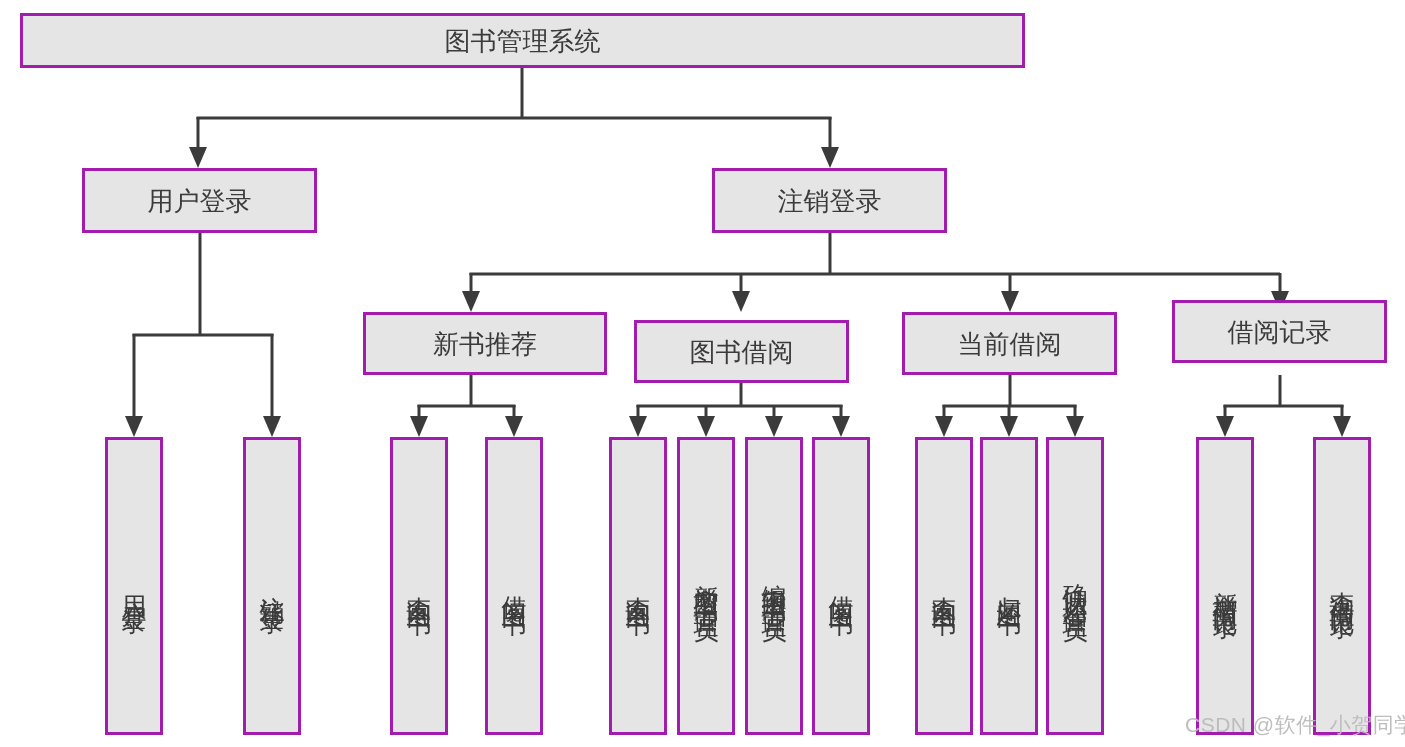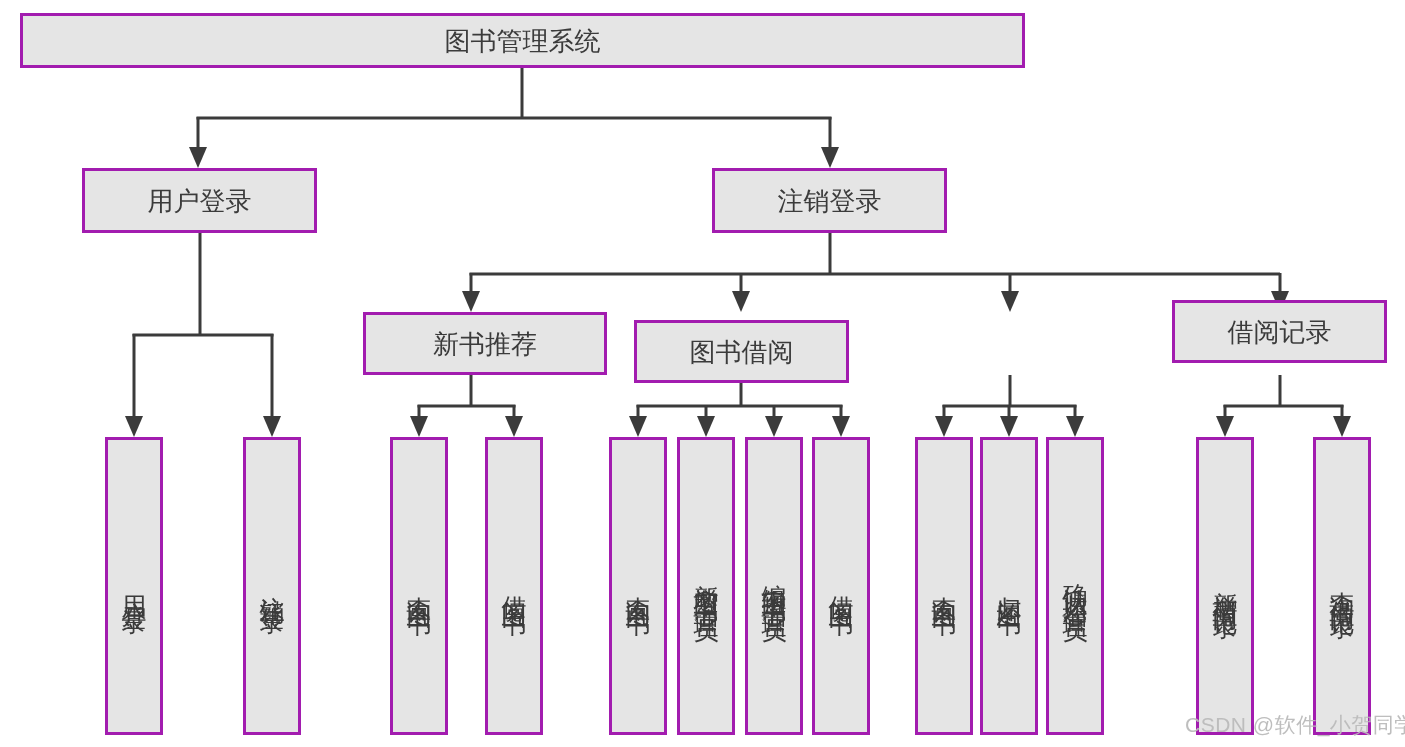--- a/index.html
+++ b/index.html
@@ -136,20 +136,23 @@
   <div class="box hbox" style="left:712px; top:168px; width:235px; height:65px;">
     <span>注销登录</span>
   </div>
 
   <div class="box hbox" style="left:363px; top:312px; width:244px; height:63px;">
     <span>新书推荐</span>
   </div>
   <div class="box hbox" style="left:634px; top:312px; width:215px; height:63px;margin-top:8px;">
     <span>图书借阅</span>
   </div>
+  <div class="box hbox" style="left:902px; top:312px; width:215px; height:63px;">
+    <span>当前借阅</span>
+  </div>
   <div class="box hbox" style="left:1172px; top:300px; width:215px; height:63px;">
     <span>借阅记录</span>
   </div>
 
   <div class="box vbox" style="left:105px; top:437px; width:58px; height:298px;">
     <span>用户登录</span>
   </div>
   <div class="box vbox" style="left:243px; top:437px; width:58px; height:298px;">
     <span>注销登录</span>
   </div>

